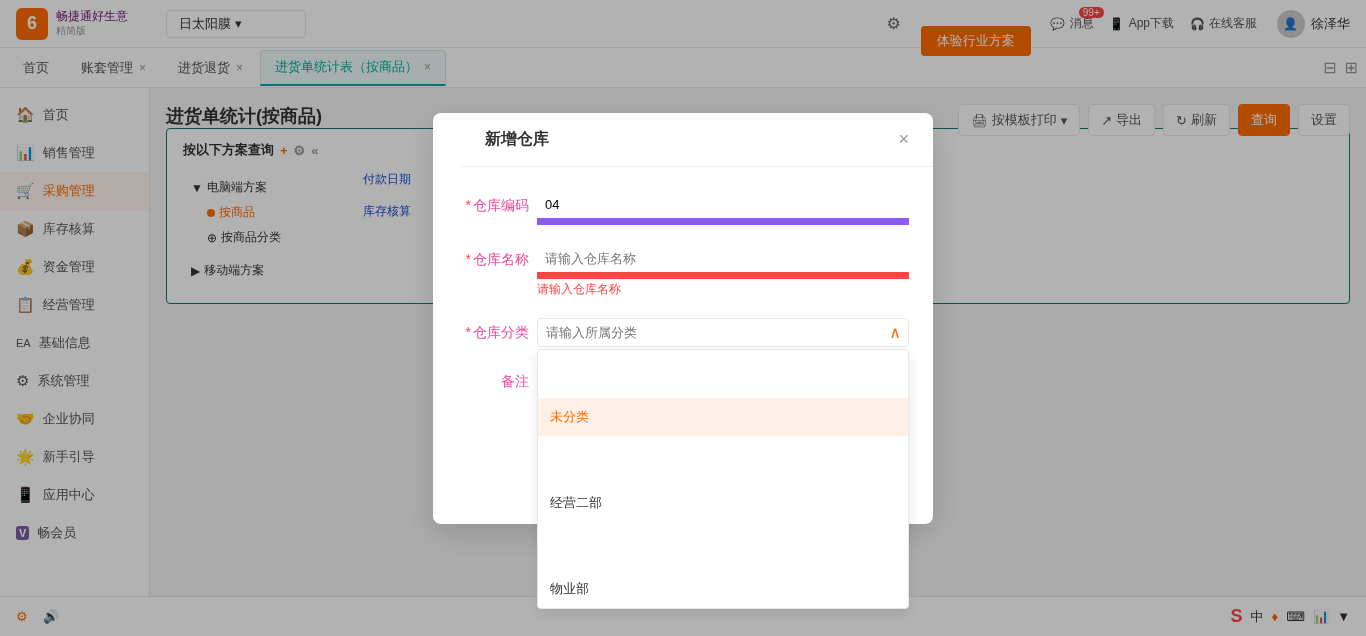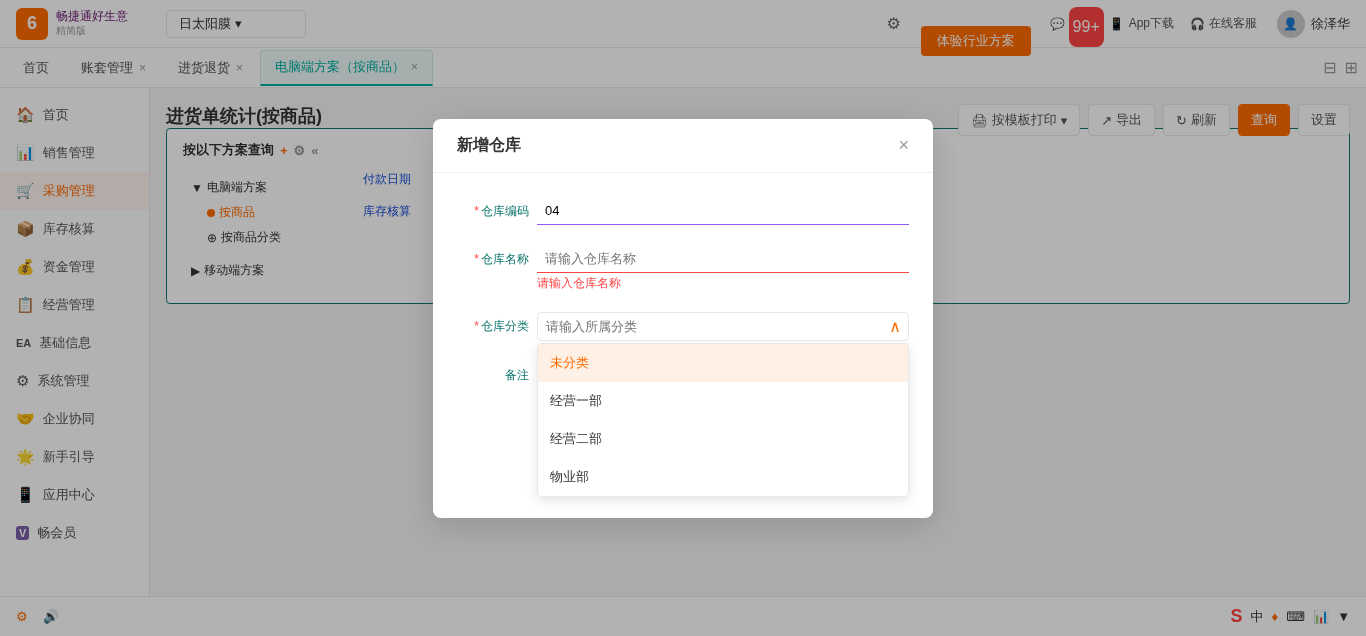--- a/index.html
+++ b/index.html
@@ -79,22 +79,22 @@
       gap: 4px;
       cursor: pointer;
       color: #555;
       font-size: 12px;
       position: relative;
     }
     .badge {
       background: #ff4444;
       color: #fff;
       border-radius: 8px;
-      font-size: 16px;
-      padding: 11px 4px;
+      font-size: 10px;
+      padding: 0 4px;
       position: absolute;
       top: -8px;
       right: -10px;
       min-width: 16px;
       text-align: center;
     }
     .user-info {
       display: flex;
       align-items: center;
       gap: 6px;
@@ -318,20 +318,21 @@
       box-shadow: 0 8px 32px rgba(0,0,0,0.15);
       position: relative;
       padding: 0 0 24px 0;
     }
     .modal-header {
       display: flex;
       align-items: center;
       justify-content: space-between;
       padding: 16px 24px;
       border-bottom: 1px solid #f0f0f0;
+      margin-left: 28px;
     }
     .modal-title {
       font-size: 16px;
       font-weight: bold;
       color: #333;
     }
     .modal-close {
       cursor: pointer;
       color: #999;
       font-size: 18px;
@@ -341,37 +342,37 @@
       padding: 24px 24px 0 24px;
     }
     .form-row {
       display: flex;
       align-items: flex-start;
       margin-bottom: 20px;
       position: relative;
     }
     .form-label {
       width: 80px;
-      font-size: 12px;
-      color: #0f766e;
+      font-size: 14px;
+      color: #ec4899;
       padding-top: 6px;
       text-align: right;
       padding-right: 8px;
       flex-shrink: 0;
     }
     .form-label.required::before {
       content: '*';
       color: #ff4444;
       margin-right: 2px;
     }
     .form-field { flex: 1; }
     .form-input {
       width: 100%;
       border: none;
-      border-bottom: 1px solid #8b5cf6;
+      border-bottom: 7px solid #8b5cf6;
       padding: 6px 8px;
       font-size: 13px;
       outline: none;
       background: transparent;
     }
     .form-input.error-border {
       border-bottom-color: #ff4444;
     }
     .form-error {
       color: #ff4444;
@@ -411,20 +412,21 @@
       border-radius: 4px;
       box-shadow: 0 4px 12px rgba(0,0,0,0.1);
       z-index: 200;
       margin-top: 2px;
     }
     .dropdown-item {
       padding: 10px 12px;
       cursor: pointer;
       font-size: 13px;
       color: #333;
+      margin-top: 48px;
     }
     .dropdown-item.selected { background: #fff0e6; color: #ff6b00; }
     .form-textarea {
       width: 100%;
       border: none;
       border-bottom: 1px solid #ccc;
       padding: 6px 8px;
       font-size: 13px;
       resize: none;
       outline: none;
@@ -527,21 +529,21 @@
   </div>
   <div class="tab-item">
     <span>账套管理</span>
     <span class="tab-close">×</span>
   </div>
   <div class="tab-item">
     <span>进货退货</span>
     <span class="tab-close">×</span>
   </div>
   <div class="tab-item active">
-    <span>电脑端方案（按商品）</span>
+    <span>进货单统计表（按商品）</span>
     <span class="tab-close">×</span>
   </div>
   <div class="tab-spacer"></div>
   <div class="tab-controls">
     <span>⊟</span>
     <span>⊞</span>
   </div>
 </div>
 
 <div class="main-layout">
@@ -565,21 +567,21 @@
     </div>
     <div class="sidebar-item">
       <span class="sidebar-icon">💰</span>
       <span>资金管理</span>
     </div>
     <div class="sidebar-item">
       <span class="sidebar-icon">📋</span>
       <span>经营管理</span>
     </div>
     <div class="sidebar-item">
-      <span class="sidebar-icon" style="font-size:11px;font-weight:bold;color:#555;">EA</span>
+      <span class="sidebar-icon" style="font-size:11px;font-weight:normal;color:#555;">EA</span>
       <span>基础信息</span>
     </div>
     <div class="sidebar-item">
       <span class="sidebar-icon">⚙</span>
       <span>系统管理</span>
     </div>
     <div class="sidebar-item">
       <span class="sidebar-icon">🤝</span>
       <span>企业协同</span>
     </div>
@@ -705,21 +707,20 @@
       </div>
 
       <div class="form-row" style="position:relative;">
         <span class="form-label required">仓库分类</span>
         <div class="form-field form-select-wrap" style="position:relative;">
           <input class="form-select-input" type="text" placeholder="请输入所属分类" style="">
           <span class="select-arrow">∧</span>
           
           <div class="dropdown-list">
             <div class="dropdown-item selected">未分类</div>
-            <div class="dropdown-item">经营一部</div>
             <div class="dropdown-item">经营二部</div>
             <div class="dropdown-item">物业部</div>
           </div>
         </div>
       </div>
 
       <div class="form-row">
         <span class="form-label">备注</span>
         <div class="form-field">
           <textarea class="form-textarea" style=""></textarea>

